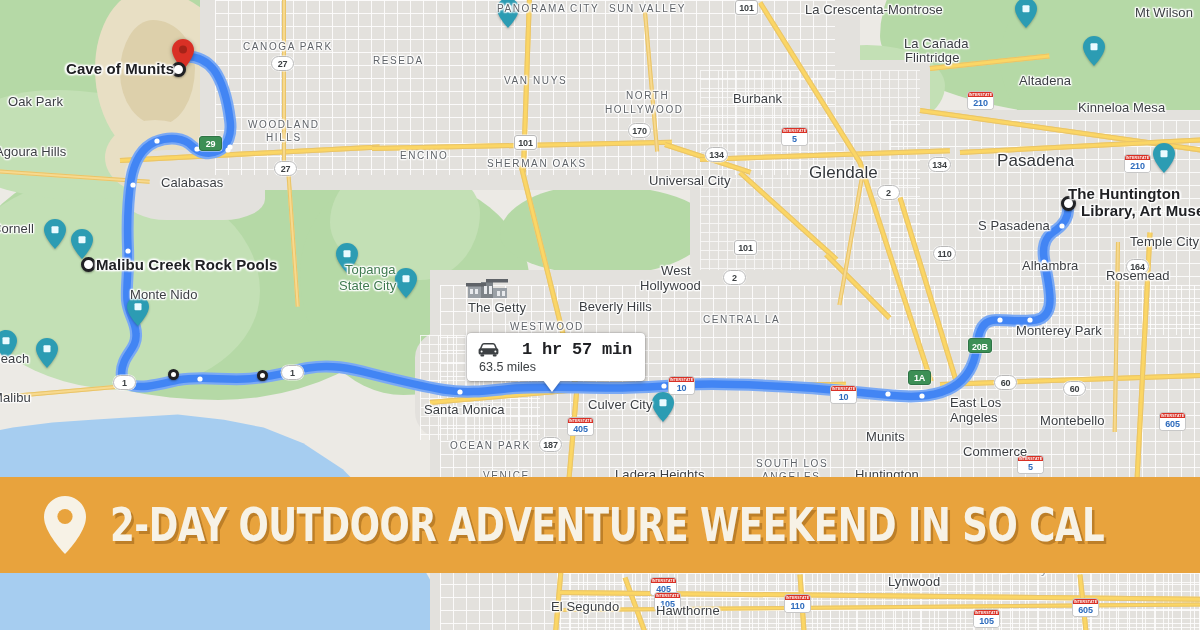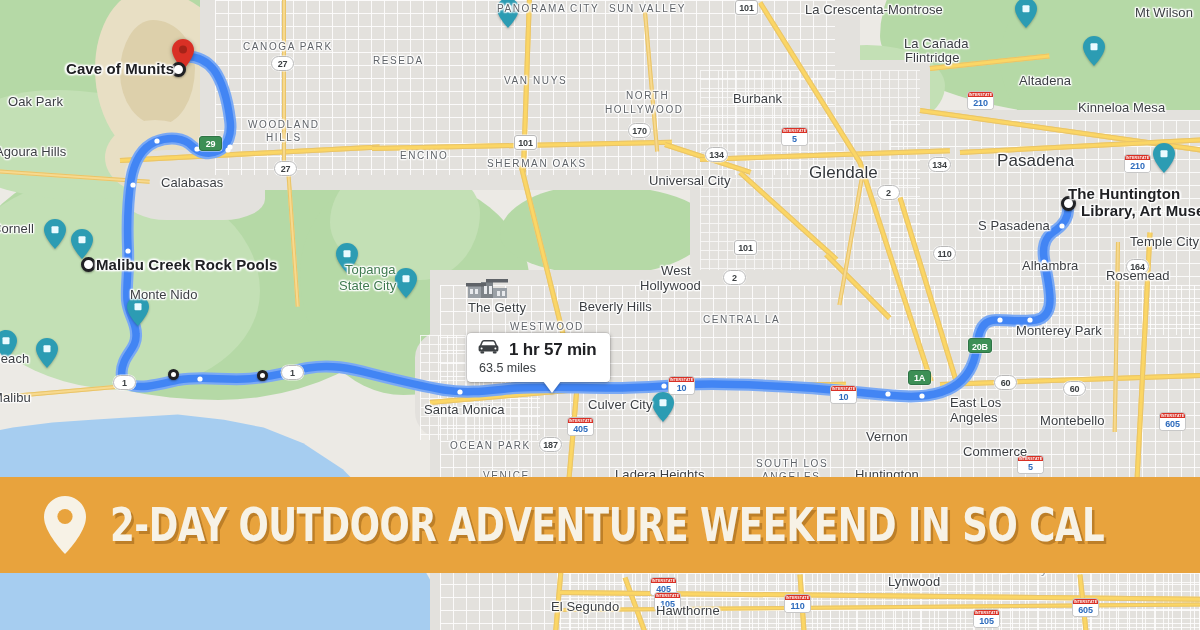--- a/index.html
+++ b/index.html
@@ -165,21 +165,21 @@
   .getty-icon { position: absolute; width: 44px; height: 24px; }
 
   
   .bubble {
     position: absolute;
     background: #fff;
     border-radius: 4px;
     box-shadow: 0 1px 4px rgba(0,0,0,.35), 0 0 0 .5px rgba(0,0,0,.12);
     padding: 7px 13px 7px 11px;
   }
-  .bubble .row1 { display: flex; gap: 10px; }
+  .bubble .row1 { display: flex; align-items: center; gap: 23px; font-family: Liberation Mono, monospace; }
   .bubble .time { font-size: 17px; font-weight: 700; color: #202124; letter-spacing: -.2px; }
   .bubble .dist { font-size: 12.5px; color: #3c4043; margin-top: 1px; padding-left: 1px; }
   .bubble .tail {
     position: absolute;
     bottom: -11px; left: 76px;
     width: 0; height: 0;
     border-left: 9px solid transparent;
     border-right: 9px solid transparent;
     border-top: 12px solid #fff;
     filter: drop-shadow(0 2px 1px rgba(0,0,0,.2));
@@ -594,21 +594,21 @@
   <div class="lbl city" style="left:1022px; top:259px;">Alhambra</div>
   <div class="lbl city" style="left:1106px; top:269px;">Rosemead</div>
   <div class="lbl city" style="left:1016px; top:324px;">Monterey Park</div>
   <div class="lbl city" style="left:950px; top:396px;">East Los</div>
   <div class="lbl city" style="left:950px; top:411px;">Angeles</div>
   <div class="lbl city" style="left:1040px; top:414px;">Montebello</div>
   <div class="lbl city" style="left:963px; top:445px;">Commerce</div>
   <div class="lbl city" style="left:424px; top:403px;">Santa Monica</div>
   <div class="lbl city" style="left:588px; top:398px;">Culver City</div>
   <div class="lbl city" style="left:615px; top:468px;">Ladera Heights</div>
-  <div class="lbl city" style="left:866px; top:430px;">Vernon</div>
+  <div class="lbl city" style="left:866px; top:430px;">Munits</div>
   <div class="lbl city" style="left:551px; top:600px;">El Segundo</div>
   <div class="lbl city" style="left:656px; top:604px;">Hawthorne</div>
   <div class="lbl city" style="left:888px; top:575px;">Lynwood</div>
   <div class="lbl city" style="left:-8px; top:222px;">Cornell</div>
   <div class="lbl city" style="left:-8px; top:391px;">Malibu</div>
   <div class="lbl city" style="left:-8px; top:352px;">Beach</div>
   <div class="lbl city" style="left:855px; top:468px;">Huntington</div>
   <div class="lbl city" style="left:1000px; top:562px; color:#9aa0a6;">Downey</div>
 
   <div class="lbl midcity" style="left:809px; top:164px;">Glendale</div>

